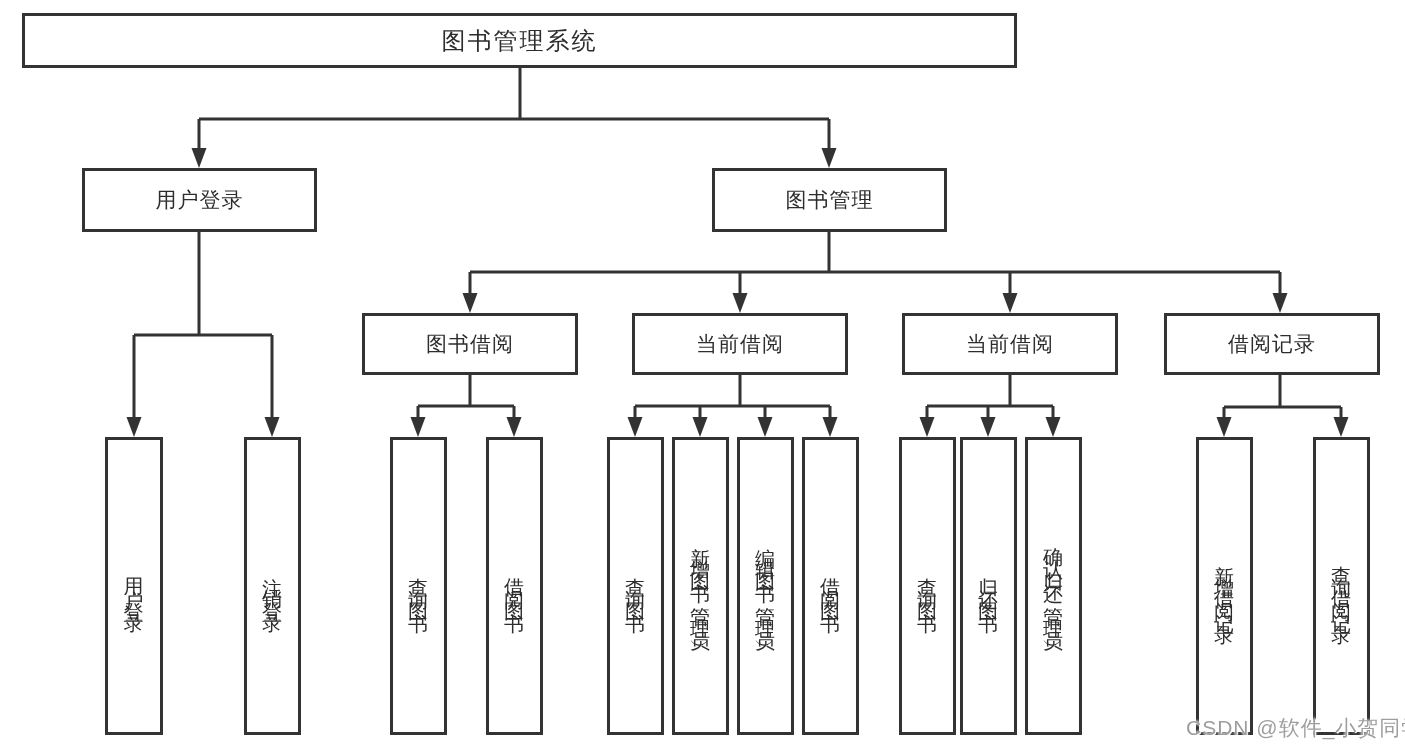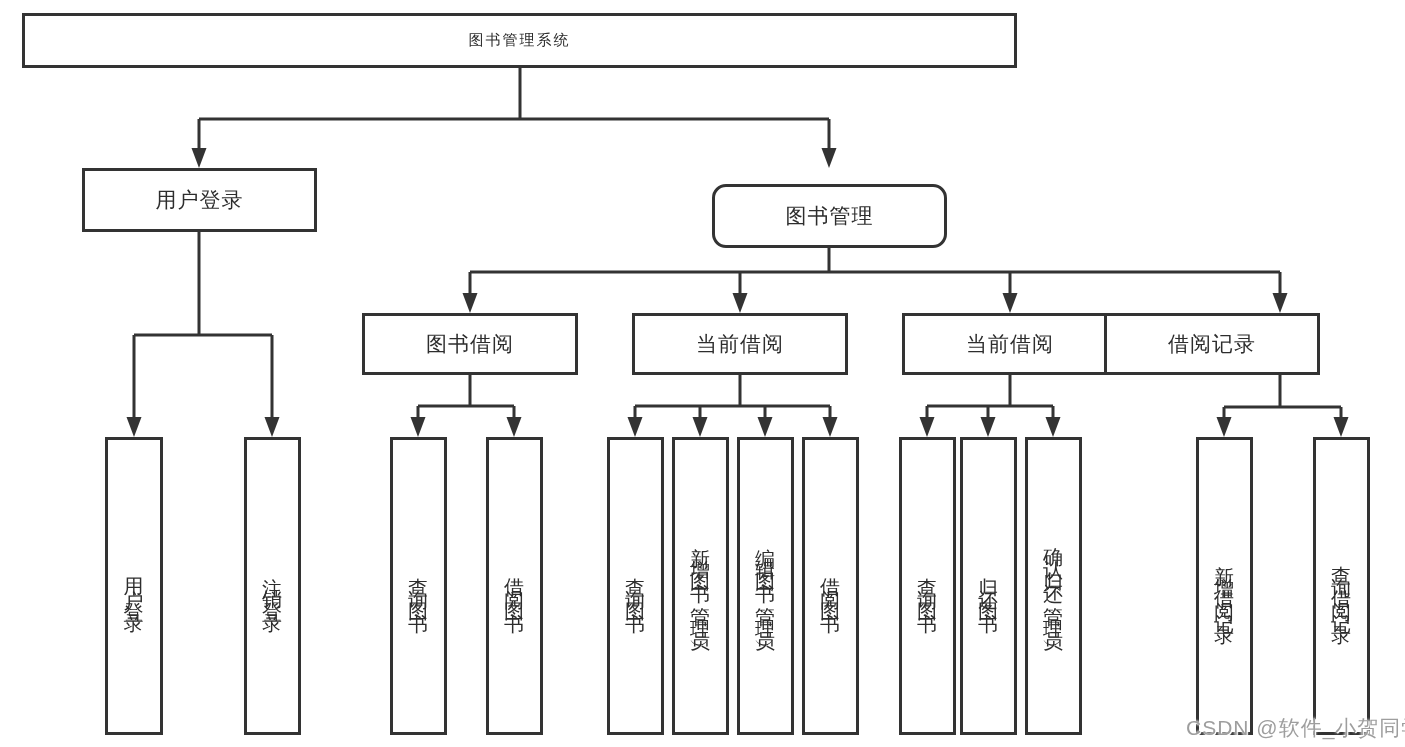--- a/index.html
+++ b/index.html
@@ -13,21 +13,21 @@
   #wires{position:absolute;left:0;top:0;width:1405px;height:747px;}
   .node{
     position:absolute;
     box-sizing:border-box;
     border:3px solid #333333;
     background:#ffffff;
     display:flex;align-items:center;justify-content:center;
     color:#2d2d2d;
   }
   .h-node{font-size:21px;letter-spacing:1px;}
-  .root-node{font-size:15px;letter-spacing:2px;}
+  .root-node{font-size:24px;letter-spacing:2px;}
   .v-node .vtext{
     writing-mode:vertical-rl;
     text-orientation:mixed;
     font-size:20px;
     letter-spacing:12px;
     line-height:1;
     white-space:nowrap;
   }
   .watermark{
     position:absolute;
@@ -88,34 +88,34 @@
     </g>
   </svg>
 
   <div class="node h-node root-node" style="left:22px;top:13px;width:995px;height:55px;">
     <span>图书管理系统</span>
   </div>
 
   <div class="node h-node" style="left:82px;top:168px;width:235px;height:64px;">
     <span>用户登录</span>
   </div>
-  <div class="node h-node" style="left:712px;top:184px;width:235px;height:64px;border-radius:14px;">
+  <div class="node h-node" style="left:712px;top:168px;width:235px;height:64px;">
     <span>图书管理</span>
   </div>
 
   <div class="node h-node" style="left:362px;top:313px;width:216px;height:62px;">
     <span>图书借阅</span>
   </div>
   <div class="node h-node" style="left:632px;top:313px;width:216px;height:62px;">
     <span>当前借阅</span>
   </div>
   <div class="node h-node" style="left:902px;top:313px;width:216px;height:62px;">
     <span>当前借阅</span>
   </div>
-  <div class="node h-node" style="left:1104px;top:313px;width:216px;height:62px;">
+  <div class="node h-node" style="left:1164px;top:313px;width:216px;height:62px;">
     <span>借阅记录</span>
   </div>
 
   <div class="node v-node" style="left:105px;top:437px;width:58px;height:298px;">
     <span class="vtext">用户登录</span>
   </div>
   <div class="node v-node" style="left:244px;top:437px;width:57px;height:298px;">
     <span class="vtext">注销登录</span>
   </div>
 

